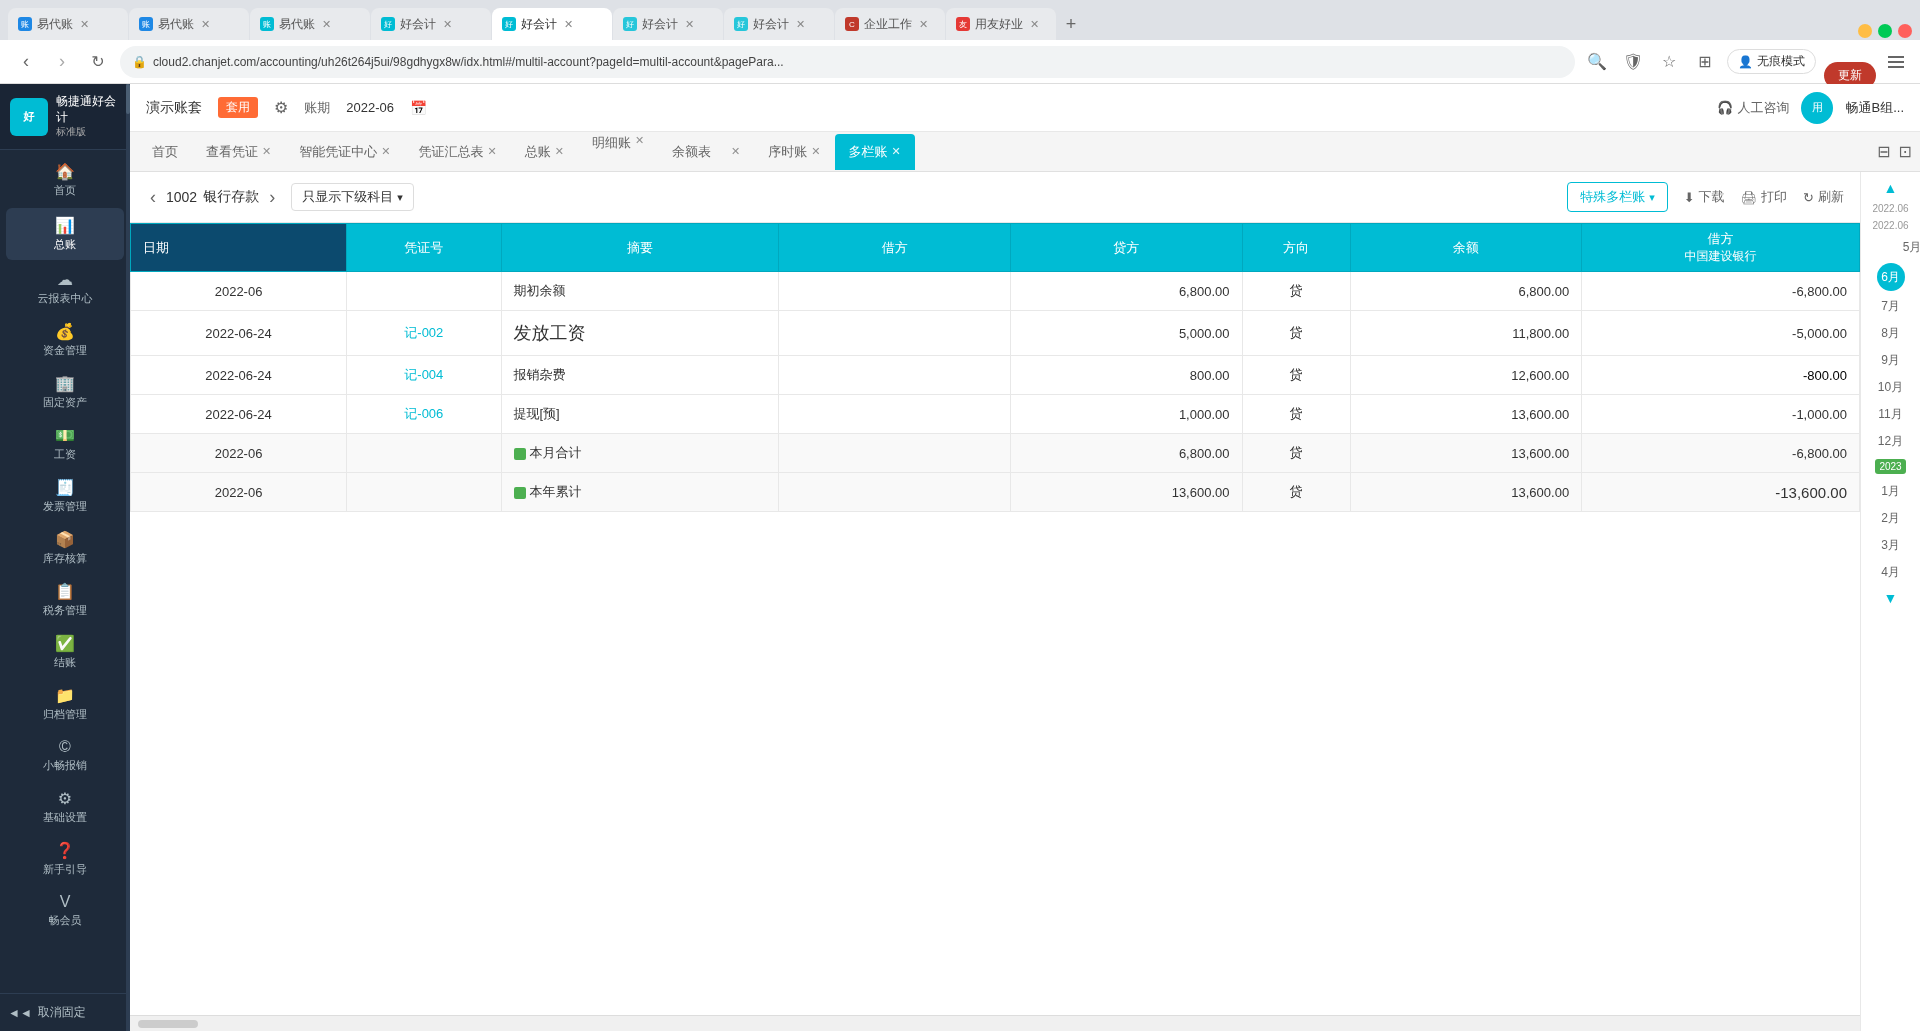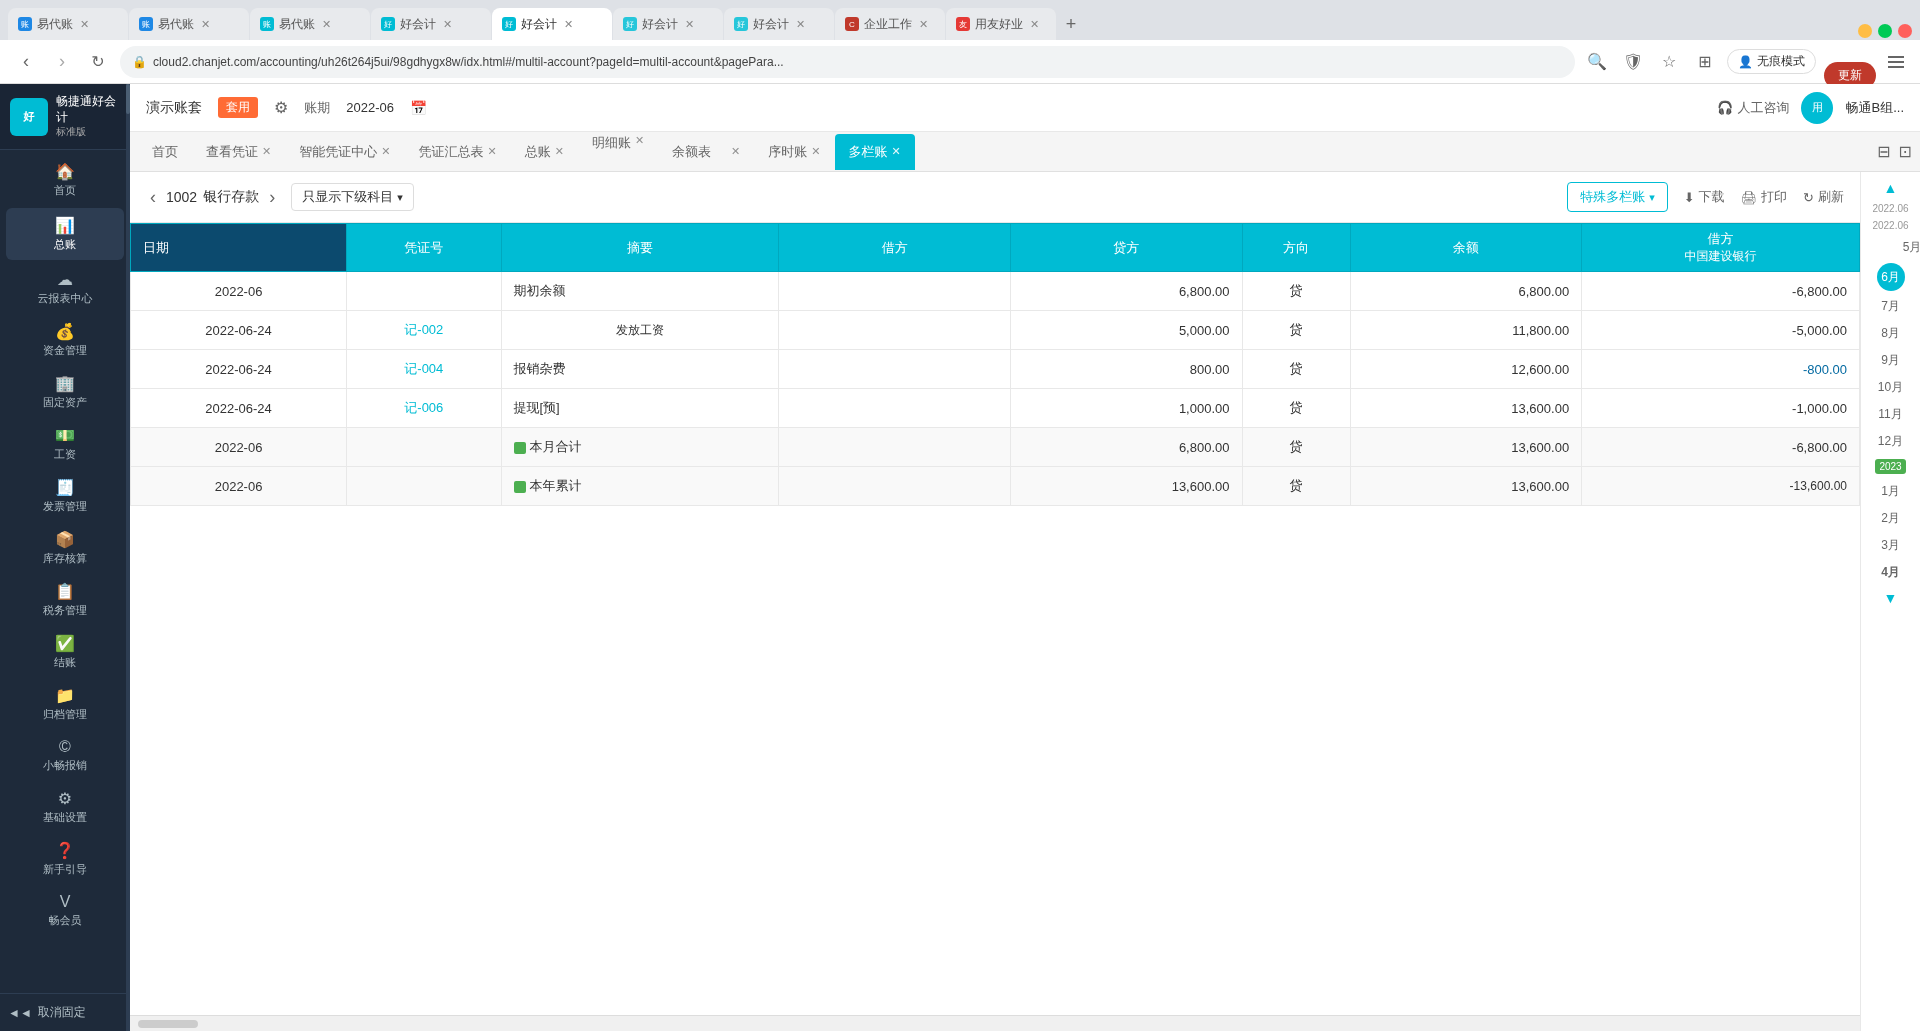--- a/index.html
+++ b/index.html
@@ -299,36 +299,36 @@
     <td style="padding:10px 12px;font-size:13px;color:#333;border:1px solid #e8e8e8;text-align:left;">期初余额</td>
     <td style="padding:10px 12px;font-size:13px;color:#333;border:1px solid #e8e8e8;text-align:right;"></td>
     <td style="padding:10px 12px;font-size:13px;color:#333;border:1px solid #e8e8e8;text-align:right;">6,800.00</td>
     <td style="padding:10px 12px;font-size:13px;color:#333;border:1px solid #e8e8e8;text-align:center;">贷</td>
     <td style="padding:10px 12px;font-size:13px;color:#333;border:1px solid #e8e8e8;text-align:right;">6,800.00</td>
     <td style="padding:10px 12px;font-size:13px;color:#333;border:1px solid #e8e8e8;text-align:right;">-6,800.00</td>
   </tr>
                 <tr style="background: rgb(255, 255, 255);">
     <td style="padding:10px 12px;font-size:13px;color:#333;border:1px solid #e8e8e8;text-align:center;">2022-06-24</td>
     <td style="padding:10px 12px;font-size:13px;color:#333;border:1px solid #e8e8e8;text-align:center;"><a class="row-link" style="color:#00bcd4;cursor:pointer;">记-002</a></td>
-    <td style="padding:10px 12px;font-size:12px;color:#333;border:1px solid #e8e8e8;text-align:center;">发放工资</td>
+    <td style="padding:10px 12px;font-size:18px;color:#333;border:1px solid #e8e8e8;text-align:left;">发放工资</td>
     <td style="padding:10px 12px;font-size:13px;color:#333;border:1px solid #e8e8e8;text-align:right;"></td>
     <td style="padding:10px 12px;font-size:13px;color:#333;border:1px solid #e8e8e8;text-align:right;">5,000.00</td>
     <td style="padding:10px 12px;font-size:13px;color:#333;border:1px solid #e8e8e8;text-align:center;">贷</td>
     <td style="padding:10px 12px;font-size:13px;color:#333;border:1px solid #e8e8e8;text-align:right;">11,800.00</td>
     <td style="padding:10px 12px;font-size:13px;color:#333;border:1px solid #e8e8e8;text-align:right;">-5,000.00</td>
   </tr>
                 <tr style="background: rgb(255, 255, 255);">
     <td style="padding:10px 12px;font-size:13px;color:#333;border:1px solid #e8e8e8;text-align:center;">2022-06-24</td>
     <td style="padding:10px 12px;font-size:13px;color:#333;border:1px solid #e8e8e8;text-align:center;"><a class="row-link" style="color:#00bcd4;cursor:pointer;">记-004</a></td>
     <td style="padding:10px 12px;font-size:13px;color:#333;border:1px solid #e8e8e8;text-align:left;">报销杂费</td>
     <td style="padding:10px 12px;font-size:13px;color:#333;border:1px solid #e8e8e8;text-align:right;"></td>
     <td style="padding:10px 12px;font-size:13px;color:#333;border:1px solid #e8e8e8;text-align:right;">800.00</td>
     <td style="padding:10px 12px;font-size:13px;color:#333;border:1px solid #e8e8e8;text-align:center;">贷</td>
     <td style="padding:10px 12px;font-size:13px;color:#333;border:1px solid #e8e8e8;text-align:right;">12,600.00</td>
-    <td style="padding:10px 12px;font-size:13px;color:#0369a1;border:1px solid #e8e8e8;text-align:right;">-800.00</td>
+    <td style="padding:10px 12px;font-size:13px;color:#000000;border:1px solid #e8e8e8;text-align:right;">-800.00</td>
   </tr>
                 <tr style="background: rgb(255, 255, 255);">
     <td style="padding:10px 12px;font-size:13px;color:#333;border:1px solid #e8e8e8;text-align:center;">2022-06-24</td>
     <td style="padding:10px 12px;font-size:13px;color:#333;border:1px solid #e8e8e8;text-align:center;"><a class="row-link" style="color:#00bcd4;cursor:pointer;">记-006</a></td>
     <td style="padding:10px 12px;font-size:13px;color:#333;border:1px solid #e8e8e8;text-align:left;">提现[预]</td>
     <td style="padding:10px 12px;font-size:13px;color:#333;border:1px solid #e8e8e8;text-align:right;"></td>
     <td style="padding:10px 12px;font-size:13px;color:#333;border:1px solid #e8e8e8;text-align:right;">1,000.00</td>
     <td style="padding:10px 12px;font-size:13px;color:#333;border:1px solid #e8e8e8;text-align:center;">贷</td>
     <td style="padding:10px 12px;font-size:13px;color:#333;border:1px solid #e8e8e8;text-align:right;">13,600.00</td>
     <td style="padding:10px 12px;font-size:13px;color:#333;border:1px solid #e8e8e8;text-align:right;">-1,000.00</td>
@@ -344,21 +344,21 @@
     <td style="padding:10px 12px;font-size:13px;color:#333;border:1px solid #e8e8e8;text-align:right;">-6,800.00</td>
   </tr>
                 <tr style="background: rgb(249, 249, 249);">
     <td style="padding:10px 12px;font-size:13px;color:#333;border:1px solid #e8e8e8;text-align:center;">2022-06</td>
     <td style="padding:10px 12px;font-size:13px;color:#333;border:1px solid #e8e8e8;text-align:center;"></td>
     <td style="padding:10px 12px;font-size:13px;color:#333;border:1px solid #e8e8e8;text-align:left;"><span style="display:inline-block;width:12px;height:12px;background:#4caf50;border-radius:2px;margin-right:4px;vertical-align:middle;"></span>本年累计</td>
     <td style="padding:10px 12px;font-size:13px;color:#333;border:1px solid #e8e8e8;text-align:right;"></td>
     <td style="padding:10px 12px;font-size:13px;color:#333;border:1px solid #e8e8e8;text-align:right;">13,600.00</td>
     <td style="padding:10px 12px;font-size:13px;color:#333;border:1px solid #e8e8e8;text-align:center;">贷</td>
     <td style="padding:10px 12px;font-size:13px;color:#333;border:1px solid #e8e8e8;text-align:right;">13,600.00</td>
-    <td style="padding:10px 12px;font-size:12px;color:#333;border:1px solid #e8e8e8;text-align:right;">-13,600.00</td>
+    <td style="padding:10px 12px;font-size:15px;color:#333;border:1px solid #e8e8e8;text-align:right;">-13,600.00</td>
   </tr>
               </tbody>
           </table>
         </div>
 
         <div style="height:16px;background:#f0f0f0;border-top:1px solid #ddd;display:flex;align-items:center;padding:0 8px;">
           <div style="width:60px;height:8px;background:#ccc;border-radius:4px;"></div>
         </div>
       </div>
 
@@ -371,18 +371,18 @@
         <div style="font-size:12px;color:#666;padding:5px 0;cursor:pointer;width:100%;text-align:center;">7月</div>
         <div style="font-size:12px;color:#666;padding:5px 0;cursor:pointer;width:100%;text-align:center;">8月</div>
         <div style="font-size:12px;color:#666;padding:5px 0;cursor:pointer;width:100%;text-align:center;">9月</div>
         <div style="font-size:12px;color:#666;padding:5px 0;cursor:pointer;width:100%;text-align:center;">10月</div>
         <div style="font-size:12px;color:#666;padding:5px 0;cursor:pointer;width:100%;text-align:center;">11月</div>
         <div style="font-size:12px;color:#666;padding:5px 0;cursor:pointer;width:100%;text-align:center;">12月</div>
         <div style="background:#4caf50;color:#fff;border-radius:3px;padding:2px 4px;font-size:10px;margin:4px auto;">2023</div>
         <div style="font-size:12px;color:#666;padding:5px 0;cursor:pointer;width:100%;text-align:center;">1月</div>
         <div style="font-size:12px;color:#666;padding:5px 0;cursor:pointer;width:100%;text-align:center;">2月</div>
         <div style="font-size:12px;color:#666;padding:5px 0;cursor:pointer;width:100%;text-align:center;">3月</div>
-        <div style="font-size:12px;color:#666;padding:5px 0;cursor:pointer;width:100%;text-align:center;font-weight:bold;">4月</div>
+        <div style="font-size:12px;color:#666;padding:5px 0;cursor:pointer;width:100%;text-align:center;">4月</div>
         <div style="color:#00bcd4;cursor:pointer;font-size:14px;padding:4px;">▼</div>
       </div>
     </div>
   </div>
 </div>
 
 </body></html>

